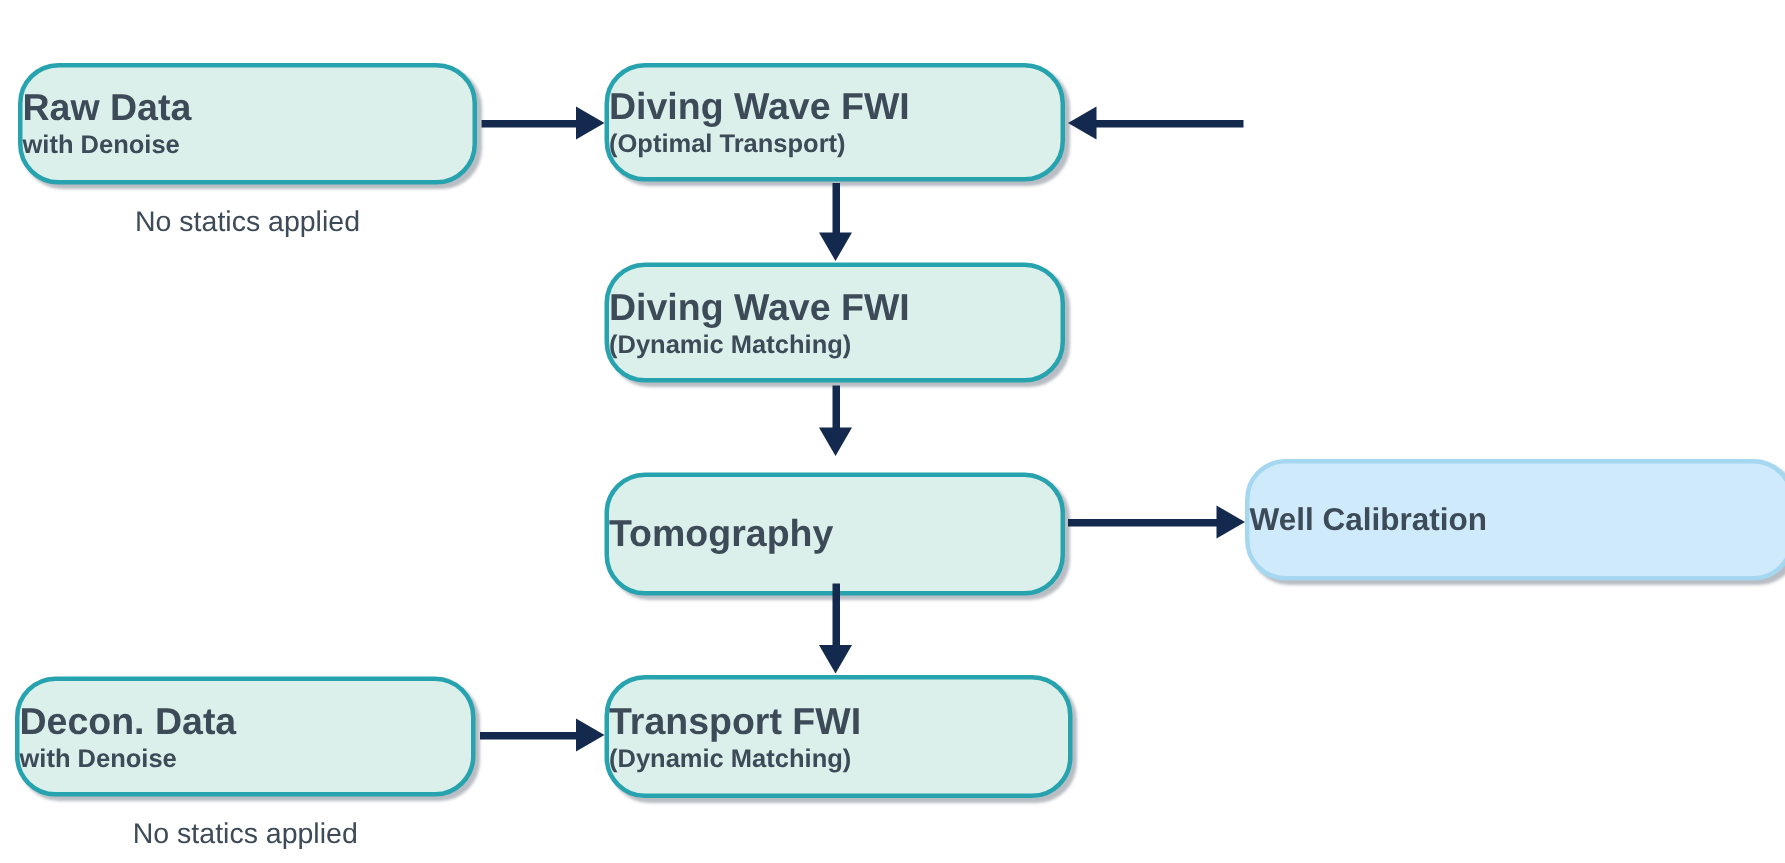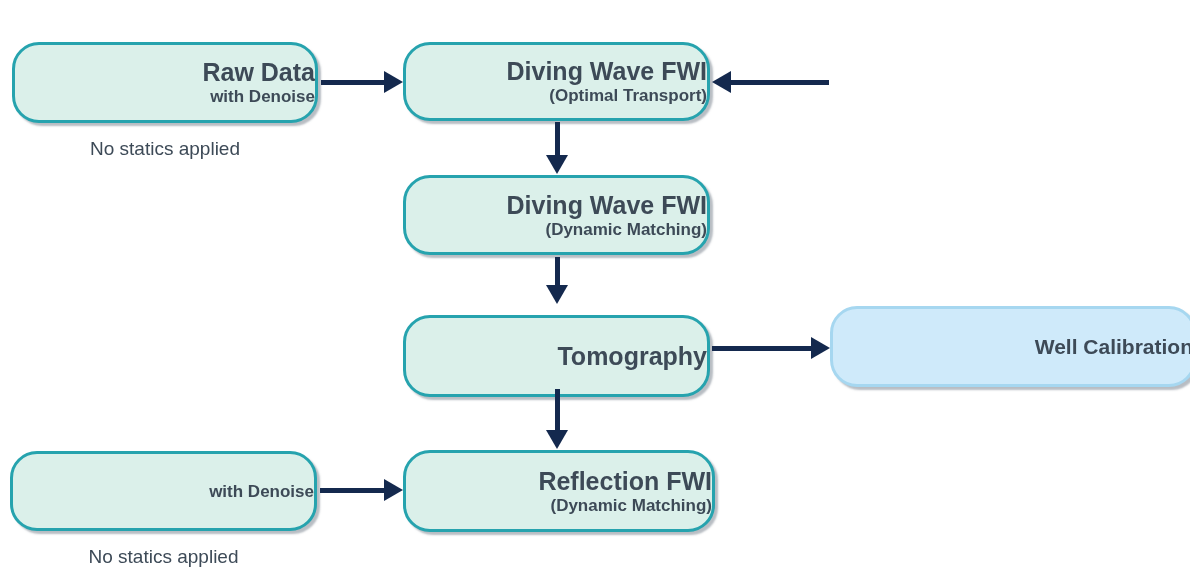--- a/index.html
+++ b/index.html
@@ -19,21 +19,21 @@
     background:#ffffff;
     overflow:hidden;
   }
   .box{
     position:absolute;
     border:3px solid var(--teal-border);
     background:var(--mint-fill);
     border-radius:27px;
     box-shadow:3px 3px 2px rgba(125,135,145,0.55);
     display:flex;flex-direction:column;
-    align-items:flex-end;justify-content:center;
+    align-items:flex-start;justify-content:center;
     text-align:center;
     color:var(--text);
   }
   .box.alt{
     border-color:var(--blue-border);
     background:var(--blue-fill);
   }
   .title{
     font-size:25px;font-weight:bold;line-height:27px;
     white-space:pre-line;
@@ -117,25 +117,26 @@
 
   <div class="box" id="box-tomography">
     <div class="title">Tomography</div>
   </div>
 
   <div class="box alt" id="box-well-calibration">
     <div class="title-md">Well Calibration</div>
   </div>
 
   <div class="box" id="box-decon-data">
+    <div class="title">Decon. Data</div>
     <div class="subtitle">with Denoise</div>
   </div>
 
   <div class="box" id="box-reflection-fwi">
-    <div class="title">Reflection FWI</div>
+    <div class="title">Transport FWI</div>
     <div class="subtitle">(Dynamic Matching)</div>
   </div>
 
   <div class="note" id="note-raw">No statics applied</div>
   <div class="note" id="note-decon">No statics applied</div>
 
   <div class="arrow" id="arr-raw-to-ot">
     <div class="shaft-h"></div>
     <div class="head-right"></div>
   </div>

